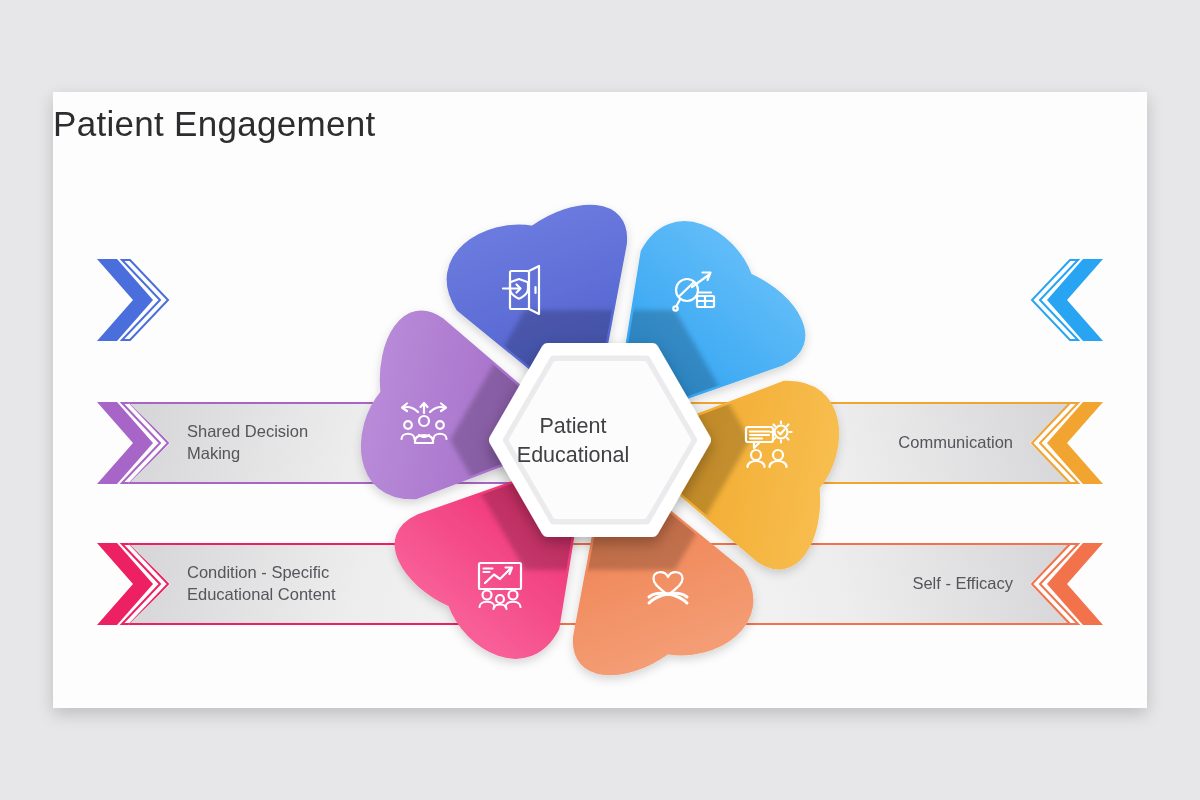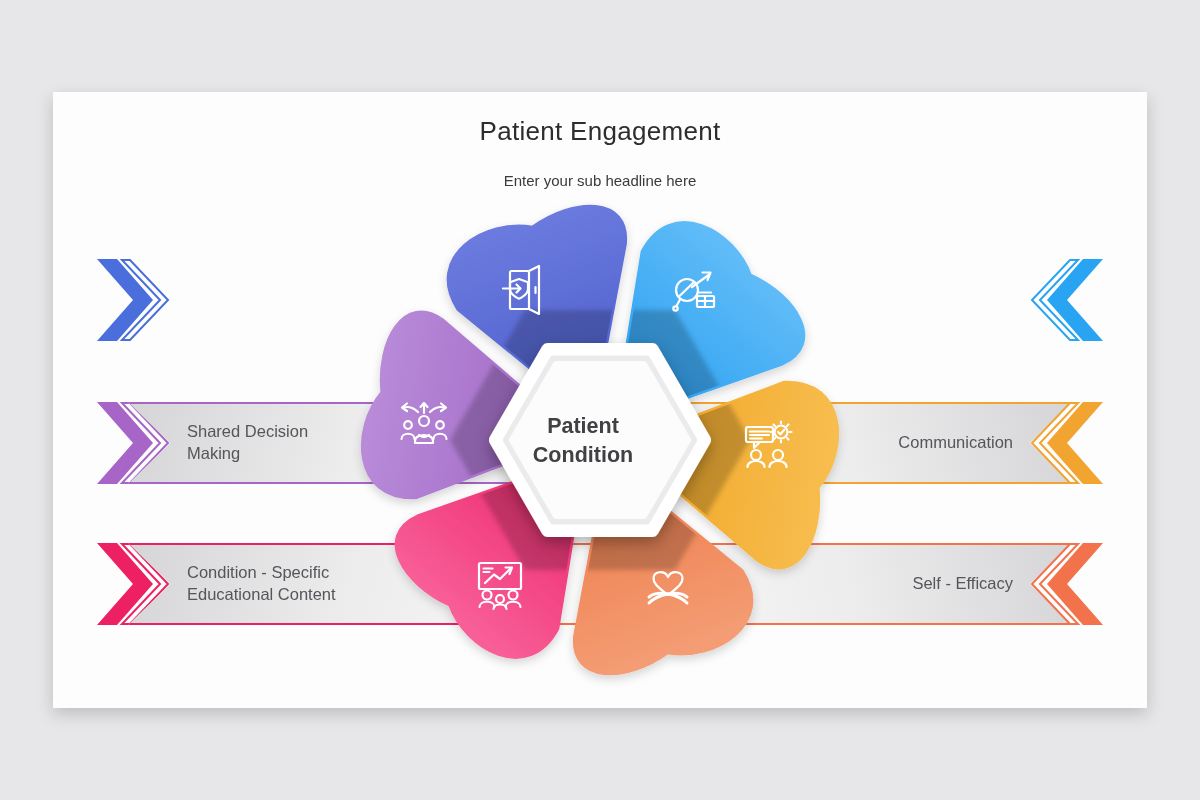--- a/index.html
+++ b/index.html
@@ -1,21 +1,21 @@
 <!DOCTYPE html>
 <html><head>
 <meta charset="utf-8">
 <style>
   html,body{margin:0;padding:0;}
   .stage{position:relative;width:1200px;height:800px;background:#e7e6e8;overflow:hidden;
          font-family:"Liberation Sans",sans-serif;}
   .slide{position:absolute;left:53px;top:92px;width:1094px;height:616px;background:#fdfdfd;
          box-shadow:0 6px 16px rgba(0,0,0,.18);}
-  .title{position:absolute;top:24px;left:0;width:100%;text-align:center;
-         font-size:26px;font-weight:500;color:#2d2d2f;letter-spacing:.3px;}
+  .title{position:absolute;top:12px;left:0;width:100%;
+         font-size:35px;font-weight:500;color:#2d2d2f;letter-spacing:.3px;}
   .subtitle{position:absolute;top:80px;left:0;width:100%;text-align:center;
          font-size:15px;font-weight:500;color:#3a3a3c;}
   .row{position:absolute;left:0;width:100%;height:82px;}
   .row1{top:167px}.row2{top:310px}.row3{top:451px}
   .chev{position:absolute;top:0;width:80px;height:82px;overflow:visible;}
   .chev-l{left:44px}.chev-r{right:44px}
   .bar{position:absolute;top:0;height:82px;display:flex;align-items:center;
        box-shadow:0 2px 3px rgba(0,0,0,.07);}
   .bar::before,.bar::after{content:"";position:absolute;left:0;right:0;height:2px;
        background:var(--accent);}
@@ -25,31 +25,30 @@
        clip-path:polygon(0 0,100% 0,100% 100%,0 100%,42px 50%);
        padding-left:59px;}
   .bar-r{left:507px;right:75px;justify-content:flex-end;text-align:right;
        background:linear-gradient(255deg,#d5d5d7 0%,#ededee 45%,#fbfbfc 100%);
        clip-path:polygon(0 0,100% 0,calc(100% - 42px) 50%,100% 100%,0 100%);
        padding-right:59px;}
   .label{font-size:16.5px;color:#55555a;line-height:1.32;max-width:230px;}
   .w-narrow{max-width:150px}
   .w-med{max-width:220px}
   .flower{position:absolute;left:294px;top:110px;width:506px;height:476px;overflow:visible;}
-  .center-text{position:absolute;left:430px;top:320px;width:200px;text-align:center;
-       font-size:21.5px;font-weight:bold;color:#414144;line-height:29px;}
+  .center-text{position:absolute;left:420px;top:320px;width:200px;text-align:center;
+       font-size:21.5px;font-weight:normal;color:#414144;line-height:29px;}
 </style>
 </head>
 <body>
 
 <div class="stage">
  <div class="slide">
 
   <div class="title">Patient Engagement</div>
-  <div class="subtitle">Enter your sub headline here</div>
 
   <div class="row row1">
     <svg class="chev chev-l" viewBox="0 0 80 82" style="--accent: #4a6fdc;">
       <path d="M0 0 H20 L56 41 L20 82 H0 L36 41 Z" style="fill:var(--accent)"></path>
       <path d="M25 1 H33 L71 41 L33 81 H25 L63 41 Z" style="stroke:var(--accent)" fill="none" stroke-width="2"></path>
     </svg>
     <svg class="chev chev-r" viewBox="0 0 80 82" style="--accent: #28a4f2;">
       <g transform="translate(80 0) scale(-1 1)">
         <path d="M0 0 H20 L56 41 L20 82 H0 L36 41 Z" style="fill:var(--accent)"></path>
         <path d="M25 1 H33 L71 41 L33 81 H25 L63 41 Z" style="stroke:var(--accent)" fill="none" stroke-width="2"></path>
@@ -234,17 +233,17 @@
       <g filter="url(#hexShadow)">
         <polygon points="104,0 52,-90 -52,-90 -104,0 -52,90 52,90" fill="#ffffff" stroke="#ffffff" stroke-width="14" stroke-linejoin="round"></polygon>
       </g>
       <polygon points="93,0 46.5,-80.5 -46.5,-80.5 -93,0 -46.5,80.5 46.5,80.5" fill="#ebebee" stroke="#ebebee" stroke-width="8" stroke-linejoin="round"></polygon>
       <polygon points="87,0 43.5,-75 -43.5,-75 -87,0 -43.5,75 43.5,75" fill="#fcfcfd" stroke="#fcfcfd" stroke-width="8" stroke-linejoin="round"></polygon>
     </g>
   </svg>
 
   <div class="center-text">
     <div>Patient</div>
-    <div>Condition</div>
+    <div>Educational</div>
   </div>
 
  </div>
 </div>
 
 </body></html>

